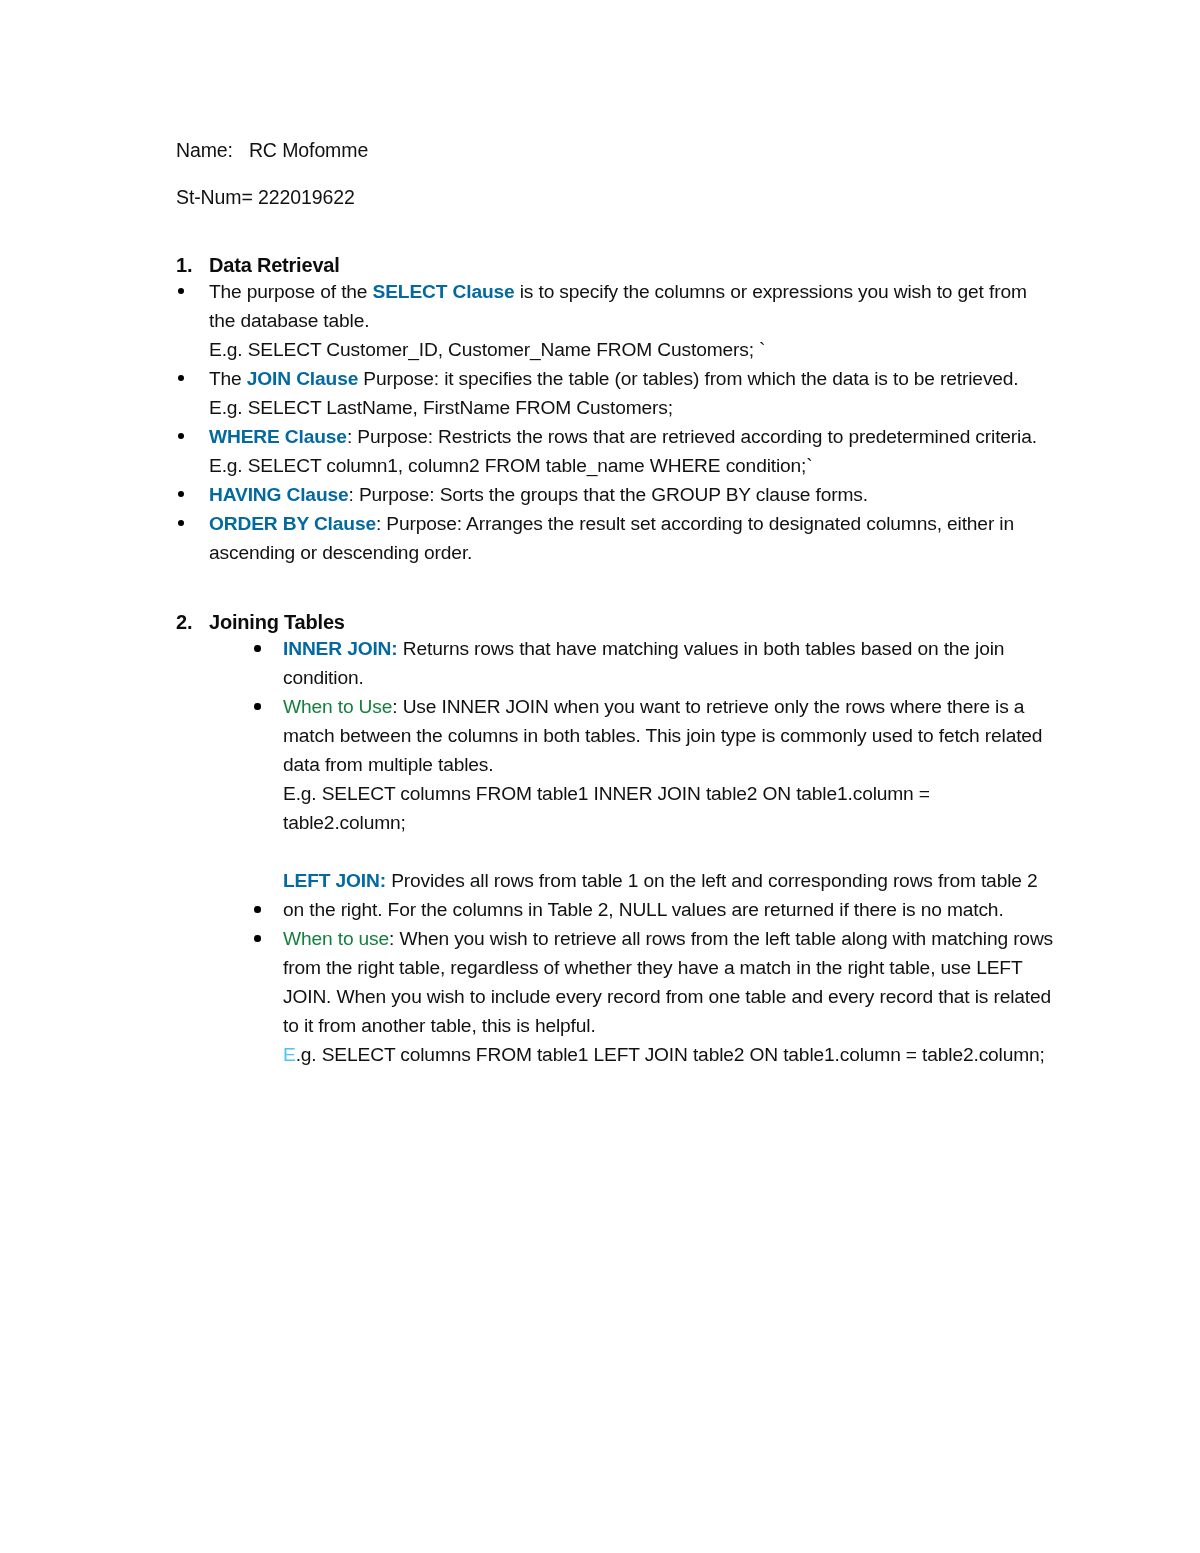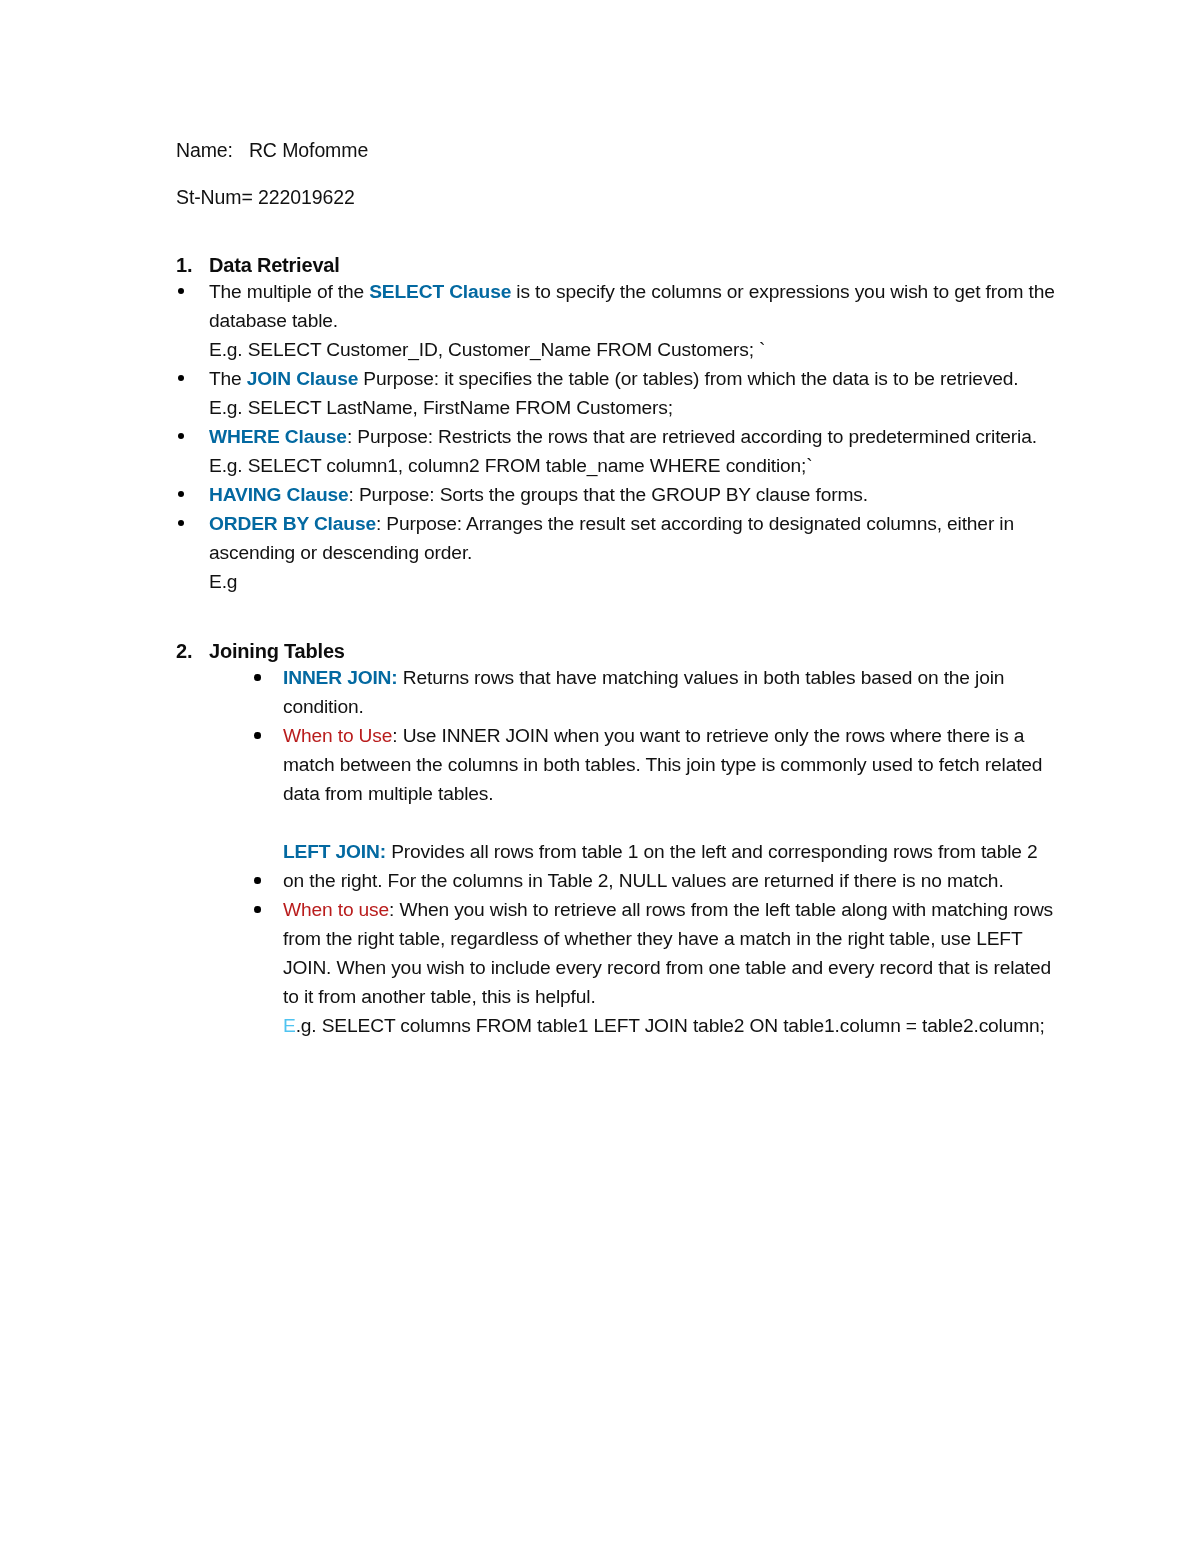--- a/index.html
+++ b/index.html
@@ -90,21 +90,21 @@
   .example {
     display: block;
   }
 
   
   .kw {
     color: #0369a1;
     font-weight: bold;
   }
   .kw-light {
-    color: #b91c1c;
+    color: #15803d;
     font-weight: normal;
   }
   .kw-e {
     color: #4FC3F0;
     font-weight: normal;
   }
   .gap-lg { display: block; height: 44px; }
 </style>
 </head>
 <body>
@@ -116,21 +116,21 @@
     <div class="meta-line" style="margin-bottom:42px;">St-Num= 222019622</div>
 
     <div class="section-head">
       <span class="num">1.</span>
       <span class="title">Data Retrieval</span>
     </div>
 
     <ul class="bullets level1">
       <li>
         <span class="dot"></span>
-        <span class="body-text"><span>The multiple of the </span><span class="kw">SELECT Clause</span><span> is to specify the columns or expressions you wish to get from the database table.</span></span>
+        <span class="body-text"><span>The purpose of the </span><span class="kw">SELECT Clause</span><span> is to specify the columns or expressions you wish to get from the database table.</span></span>
         <span class="example">E.g. SELECT Customer_ID, Customer_Name FROM Customers; `</span>
       </li>
 
       <li>
         <span class="dot"></span>
         <span class="body-text"><span>The </span><span class="kw">JOIN Clause</span><span> Purpose: it specifies the table (or tables) from   which the data is to be retrieved.</span></span>
         <span class="example">E.g. SELECT LastName, FirstName FROM Customers;</span>
       </li>
 
       <li>
@@ -141,40 +141,40 @@
 
 
       <li>
         <span class="dot"></span>
         <span class="body-text"><span></span><span class="kw">HAVING Clause</span><span>: Purpose: Sorts the groups that the GROUP BY clause forms.</span></span>
       </li>
 
       <li>
         <span class="dot"></span>
         <span class="body-text"><span></span><span class="kw">ORDER BY Clause</span><span>:  Purpose: Arranges the result set according to designated columns, either in ascending or descending order.</span></span>
-        <span class="example">E.g</span>
       </li>
     </ul>
 
     <span class="gap-lg"></span>
 
     <div class="section-head">
       <span class="num">2.</span>
       <span class="title">Joining Tables</span>
     </div>
 
     <ul class="bullets level2">
       <li>
         <span class="dot"></span>
         <span class="body-text"><span class="kw">INNER JOIN:</span><span> Returns rows that have matching values in both tables based on the join condition.</span></span>
       </li>
 
       <li>
         <span class="dot"></span>
         <span class="body-text"><span class="kw-light">When to Use</span><span>: Use INNER JOIN when you want to retrieve only the rows where there is a match between the columns in both tables. This join type is commonly used to fetch related data from multiple tables.</span></span>
+        <span class="example">E.g. SELECT columns FROM table1 INNER JOIN table2 ON table1.column = table2.column;</span>
       </li>
 
       <li style="margin-top:29px;">
         <span class="dot" style="top:40px;"></span>
         <span class="body-text"><span class="kw">LEFT JOIN:</span><span> Provides all rows from table 1 on the left and corresponding rows from table 2 on the right. For the columns in Table 2, NULL values are returned if there is no match.</span></span>
       </li>
 
       <li>
         <span class="dot"></span>
         <span class="body-text"><span class="kw-light">When to use</span><span>: When you wish to retrieve all rows from the left table along with matching rows from the right table, regardless of whether they have a match in the right table, use LEFT JOIN. When you wish to include every record from one table and every record that is related to it from another table, this is helpful.</span></span>

